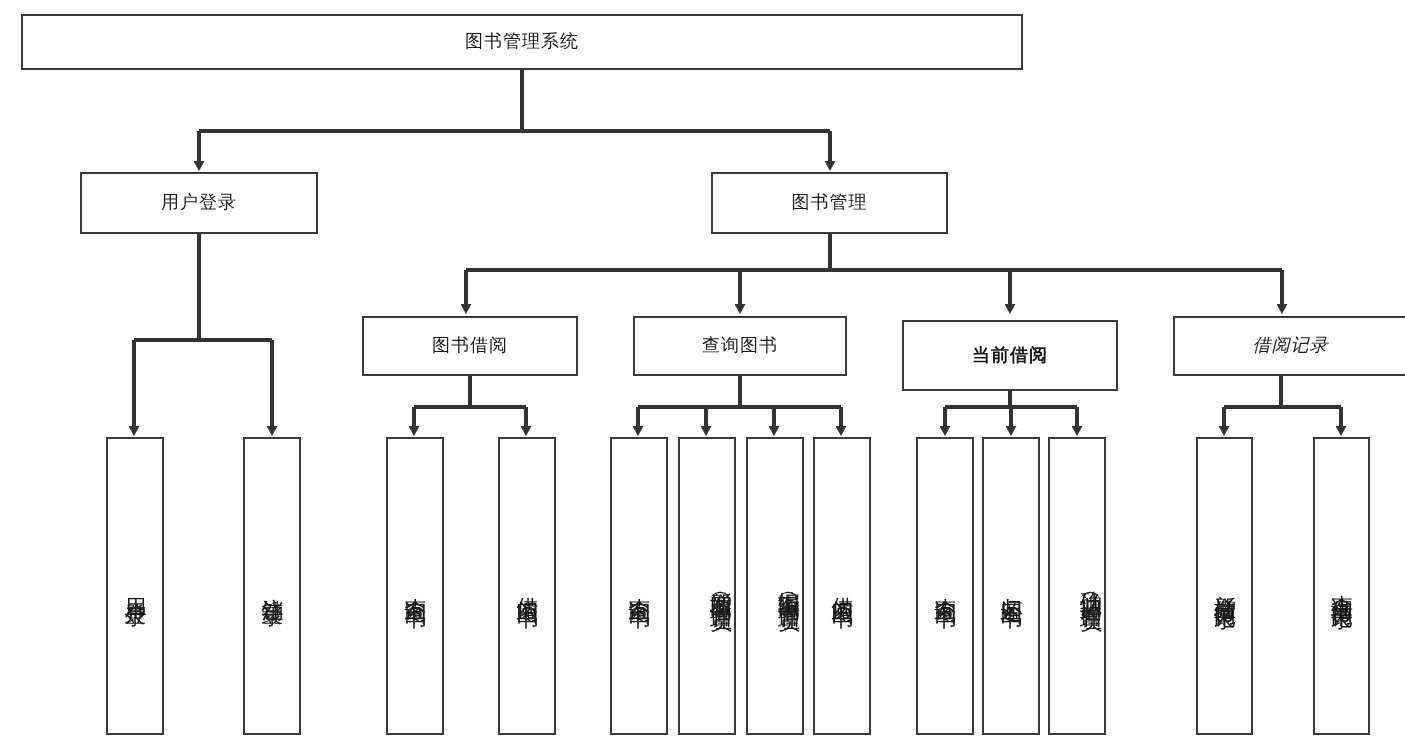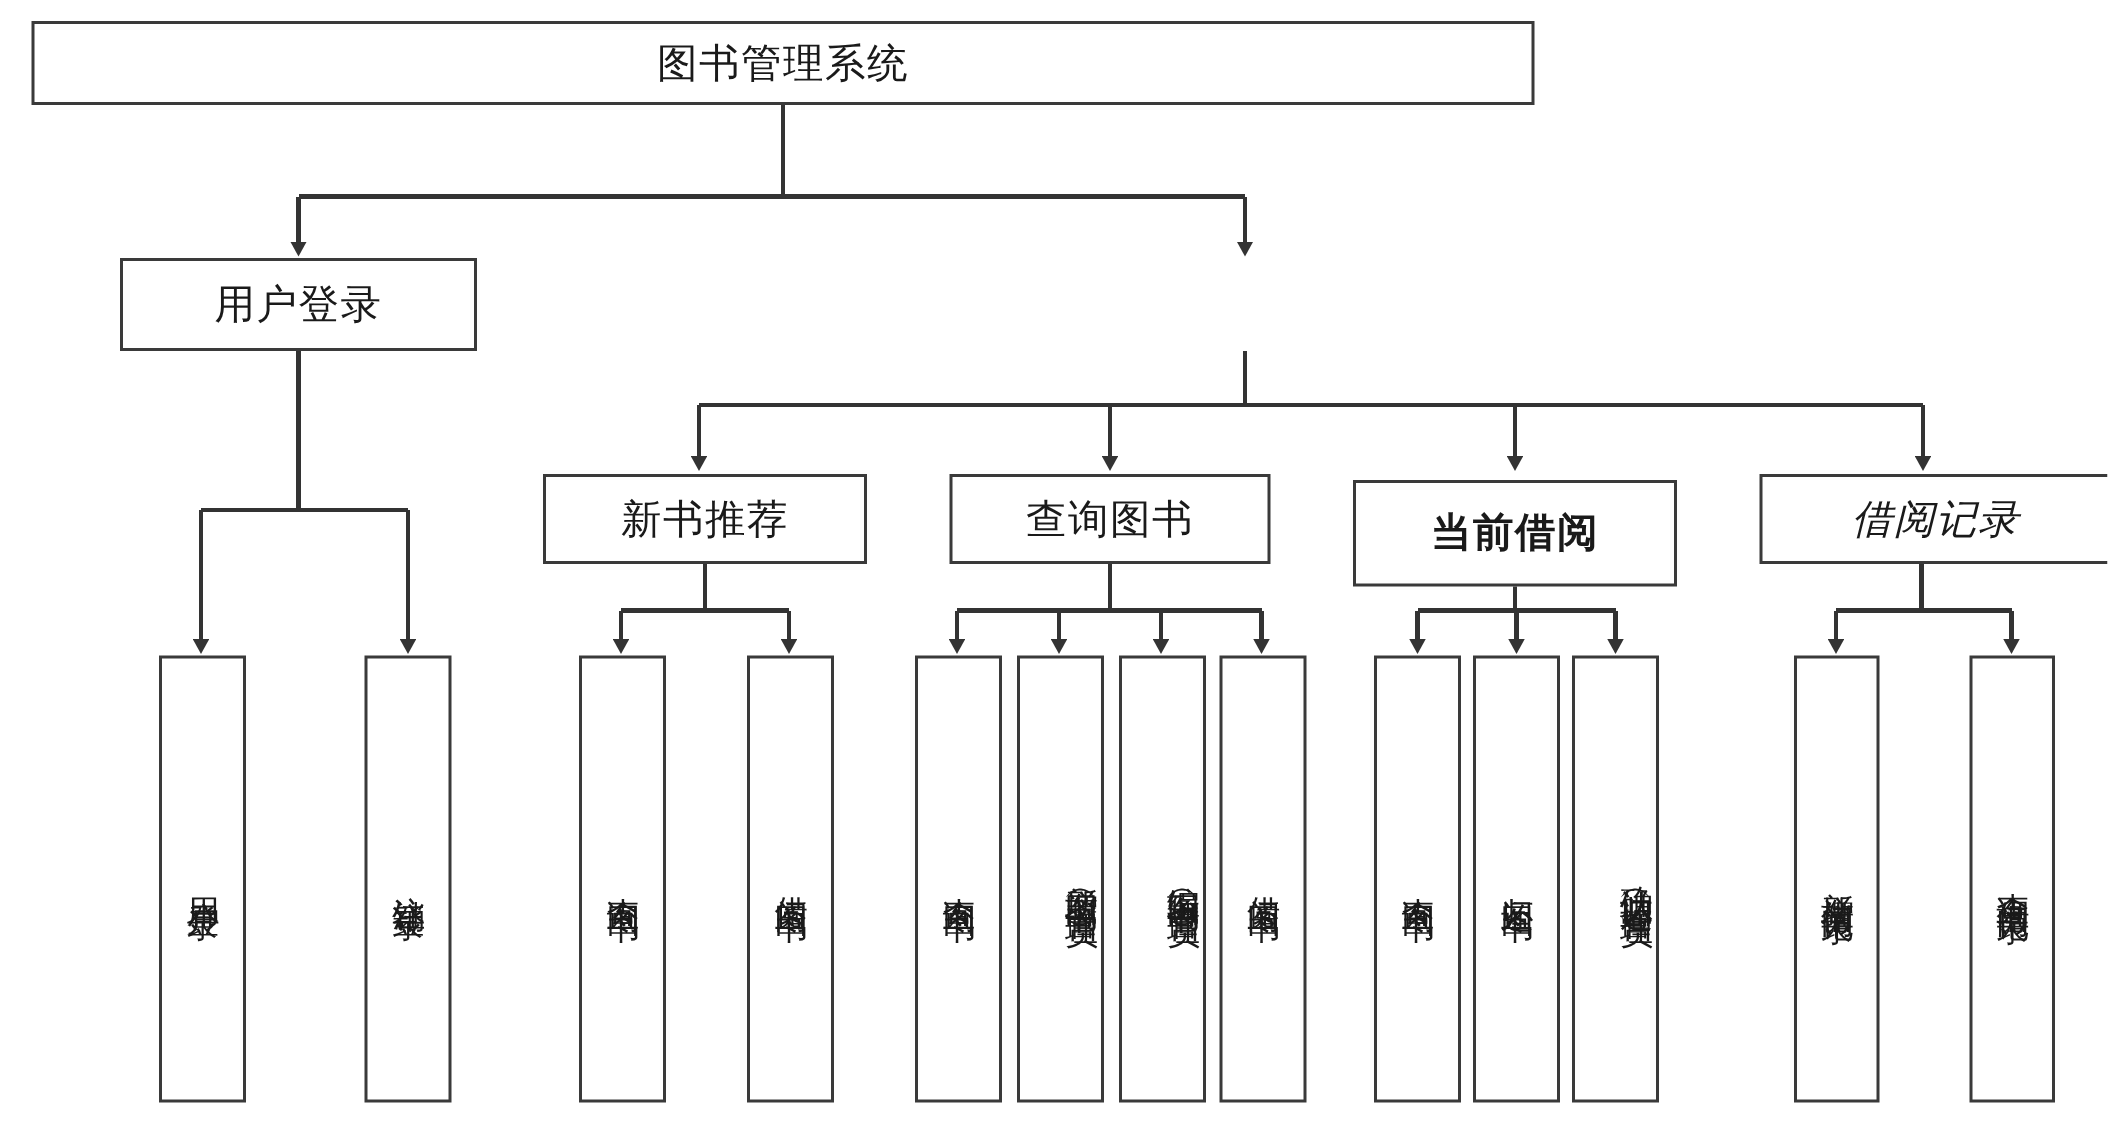--- a/index.html
+++ b/index.html
@@ -31,21 +31,21 @@
     background: #ffffff;
     border: 2px solid #3a3a3a;
     display: flex;
     align-items: center;
     justify-content: center;
     color: #1a1a1a;
     line-height: 1.22;
     text-align: center;
   }
   .node.horiz {
-    font-size: 27px;
+    font-size: 18px;
     letter-spacing: 1px;
     padding: 0 2px;
   }
   .node.vert {
     writing-mode: vertical-rl;
     text-orientation: upright;
     font-size: 22px;
     letter-spacing: 3px;
     padding: 6px 0;
     align-items: flex-start;
@@ -116,22 +116,23 @@
       <path d="M1224,407 L1341,407"></path>
       <path d="M1224,407 L1224,427" marker-end="url(#arw)"></path>
       <path d="M1341,407 L1341,427" marker-end="url(#arw)"></path>
     </g>
   </svg>
 
   <div class="node horiz" style="left:21px; top:14px; width:1002px; height:56px;">图书管理系统</div>
 
   <div class="node horiz" style="left:80px; top:172px; width:238px; height:62px;">用户登录</div>
 
+  <div class="node horiz" style="left:711px; top:172px; width:237px; height:62px;">图书管理</div>
 
-  <div class="node horiz" style="left:362px; top:316px; width:216px; height:60px;">新书推荐</div>
+  <div class="node horiz" style="left:362px; top:316px; width:216px; height:60px;">图书借阅</div>
 
   <div class="node horiz" style="left:633px; top:316px; width:214px; height:60px;">查询图书</div>
 
   <div class="node horiz" style="left:902px; top:320px; width:216px; height:71px;font-weight:bold;">当前借阅</div>
 
   <div class="node horiz" style="left:1173px; top:316px; width:235px; height:60px;font-style:italic;">借阅记录</div>
 
   <div class="node vert" style="left:106px; top:437px; width:58px; height:298px; align-items:center;">用户登录</div>
 
   <div class="node vert" style="left:243px; top:437px; width:58px; height:298px; align-items:center;">注销登录</div>

